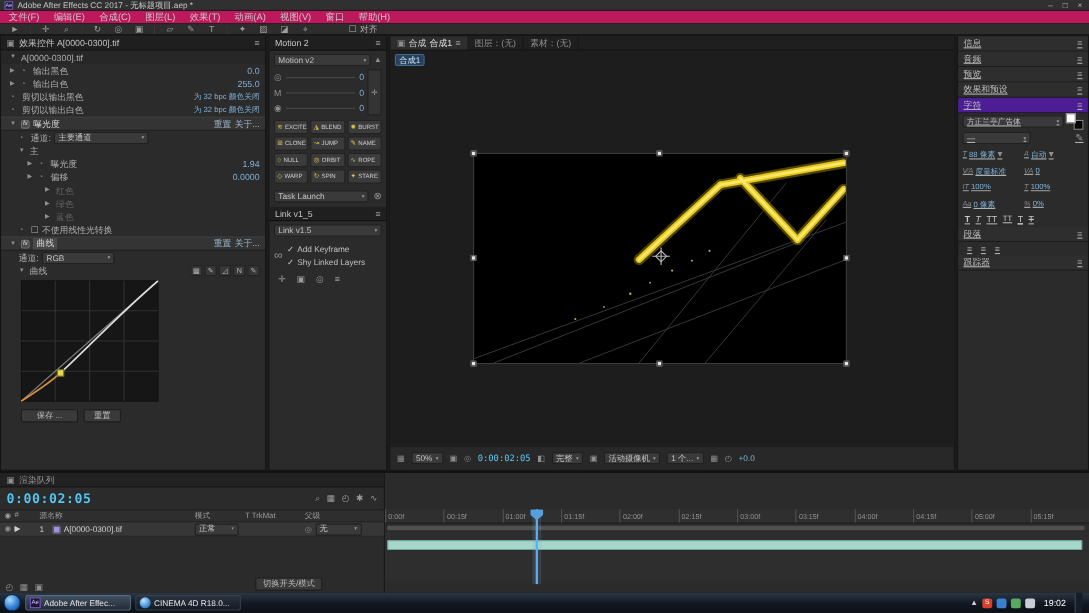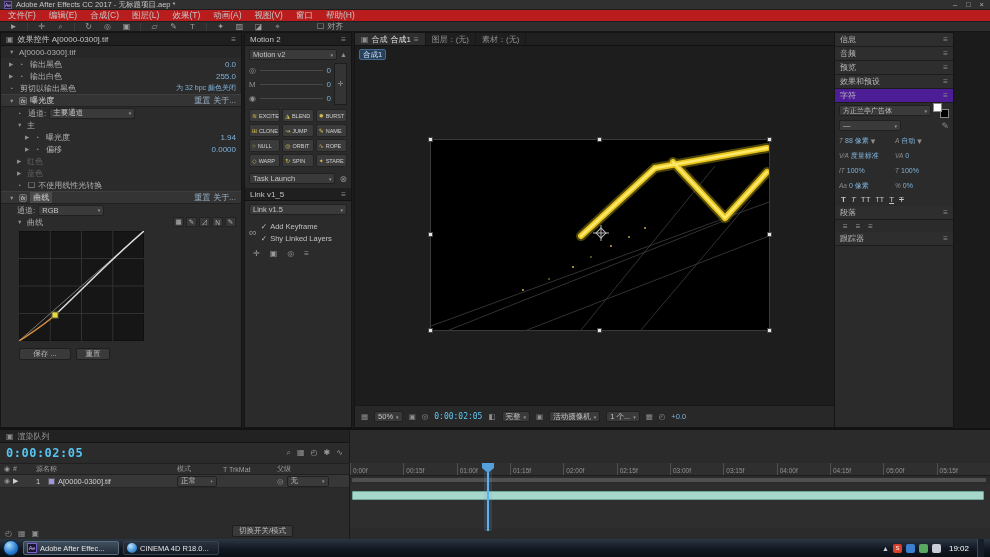--- a/index.html
+++ b/index.html
@@ -1,31 +1,31 @@
 <!DOCTYPE html>
 <html><head>
 <meta charset="utf-8">
 <style>
   *{margin:0;padding:0;box-sizing:border-box;}
   html,body{width:990px;height:557px;overflow:hidden;background:#161616;
     font-family:"Liberation Sans","DejaVu Sans",sans-serif;font-size:9px;color:#b0b0b0;}
   #stage{position:relative;width:990px;height:557px;background:#1b1b1b;}
   .f7{font-size:7px;}
-  .blue{color:#7fb2d9;}.dim{color:#636363;}
+  .blue{color:#7fb2d9;}.dim{color:#636363;margin-left:24px;}
   .mlauto{margin-left:auto;}
   .ic{color:#8f8f8f;}
   
   #titlebar{position:absolute;left:0;top:0;width:990px;height:10px;background:#303030;
     display:flex;align-items:center;gap:4px;padding:0 4px;border-bottom:1px solid #1c1c1c;}
   #titlebar .appicon{width:8px;height:8px;background:#241d3a;border:1px solid #6a55a8;color:#c9b8f5;
     font-size:5px;display:flex;align-items:center;justify-content:center;}
   #titlebar .title{font-size:7.5px;color:#c6c6c6;white-space:nowrap;}
   #titlebar .winbtns{margin-left:auto;display:flex;gap:9px;font-size:7.5px;color:#b5b5b5;padding-right:2px;}
   
-  #menubar{position:absolute;left:0;top:10px;width:990px;height:12px;background:#b91c1c;
+  #menubar{position:absolute;left:0;top:10px;width:990px;height:12px;background:#be185d;
     display:flex;align-items:center;gap:13px;padding:0 8px;font-size:8.5px;color:#c6c6c6;
     border-bottom:1px solid #1f1f1f;}
   
   #toolbar{position:absolute;left:0;top:22px;width:990px;height:10px;background:#2d2d2d;
     display:flex;align-items:center;gap:8px;padding:0 8px;color:#9d9d9d;font-size:8px;
     border-bottom:1px solid #161616;}
   #toolbar .tool{width:11px;text-align:center;}
   #toolbar .sep{width:1px;height:8px;background:#1c1c1c;border-right:1px solid #3c3c3c;}
   #toolbar .snap{display:flex;align-items:center;gap:3px;margin-left:26px;color:#ababab;}
   
@@ -79,21 +79,21 @@
   .vcontent{position:absolute;left:0;top:13px;right:0;bottom:22px;background:#1d1d1d;}
   .compbadge{position:absolute;left:4px;top:3px;background:#27415c;border:1px solid #45698e;border-radius:2px;
     color:#cfe2f4;font-size:7.5px;padding:0 3px;height:11px;display:flex;align-items:center;}
   .comp{position:absolute;left:76px;top:94px;width:338px;height:190px;background:#000;
     outline:1px solid #3a3a3a;}
   .hnd{position:absolute;width:5px;height:5px;background:#e6e6e6;border:1px solid #444;}
   .vstatus{position:absolute;left:0;bottom:0;right:0;height:22px;background:#282828;border-top:1px solid #181818;
     display:flex;align-items:center;gap:6px;padding:0 6px;font-size:7.5px;color:#b2b2b2;white-space:nowrap;overflow:hidden;}
   .vtc{color:#5fc8f2;font-family:"DejaVu Sans Mono",monospace;font-size:8px;}
   
-  #right-panel{left:834px;top:32px;width:120px;height:396px;}
+  #right-panel{left:870px;top:32px;width:120px;height:396px;text-decoration:underline;}
   .rp-hdr{height:14px;display:flex;align-items:center;gap:4px;padding:0 5px;background:#2e2e2e;
     border-bottom:1px solid #1c1c1c;color:#bfbfbf;font-size:8px;}
   .ch-row{display:flex;align-items:center;gap:2px;height:15px;padding:0 4px;}
   .ch-cell{flex:1;display:flex;align-items:center;gap:2px;overflow:hidden;}
   .tk{color:#8a8a8a;font-size:6.5px;font-style:italic;}
   .swatches{position:relative;width:16px;height:15px;}
   .swb{position:absolute;right:0;bottom:0;width:9px;height:9px;background:#000;border:1px solid #888;}
   .swf{position:absolute;left:0;top:0;width:9px;height:9px;background:#fff;border:1px solid #888;}
   .faux{display:flex;gap:5px;padding:0 6px;height:13px;align-items:center;font-size:8px;color:#c8c8c8;}
   .fxi{font-style:italic;}.fxu{text-decoration:underline;}.fxs{text-decoration:line-through;}.fxb{font-weight:bold;}
@@ -236,20 +236,25 @@
       <span class="tw">▶</span>
       <span class="sw">◔</span>
       <span>输出白色</span>
       <span class="mlauto blue">255.0</span>
     </div>
     <div class="ec-row">
       <span class="sw">◔</span>
       <span>剪切以输出黑色</span>
       <span class="mlauto blue f7">为 32 bpc 颜色关闭</span>
     </div>
+    <div class="ec-row">
+      <span class="sw">◔</span>
+      <span>剪切以输出白色</span>
+      <span class="mlauto blue f7">为 32 bpc 颜色关闭</span>
+    </div>
 
     <div class="ec-row fxhdr">
       <span class="tw">▼</span>
       <span class="fxbadge">fx</span>
       <span style="color:#d8d8d8;">曝光度</span>
       <span class="mlauto linkish">重置</span>
       <span class="linkish">关于...</span>
     </div>
     <div class="ec-row ind1">
       <span class="sw">◔</span>
@@ -271,20 +276,24 @@
     </div>
     <div class="ec-row ind2">
       <span class="tw">▶</span>
       <span class="sw">◔</span>
       <span>偏移</span>
       <span class="mlauto blue">0.0000</span>
     </div>
     <div class="ec-row ind1 dim">
       <span class="tw">▶</span>
       <span>红色</span>
+    </div>
+    <div class="ec-row ind1 dim">
+      <span class="tw">▶</span>
+      <span>绿色</span>
     </div>
     <div class="ec-row ind1 dim">
       <span class="tw">▶</span>
       <span>蓝色</span>
     </div>
     <div class="ec-row ind1">
       <span class="sw">◔</span>
       <span>☐</span>
       <span>不使用线性光转换</span>
     </div>

